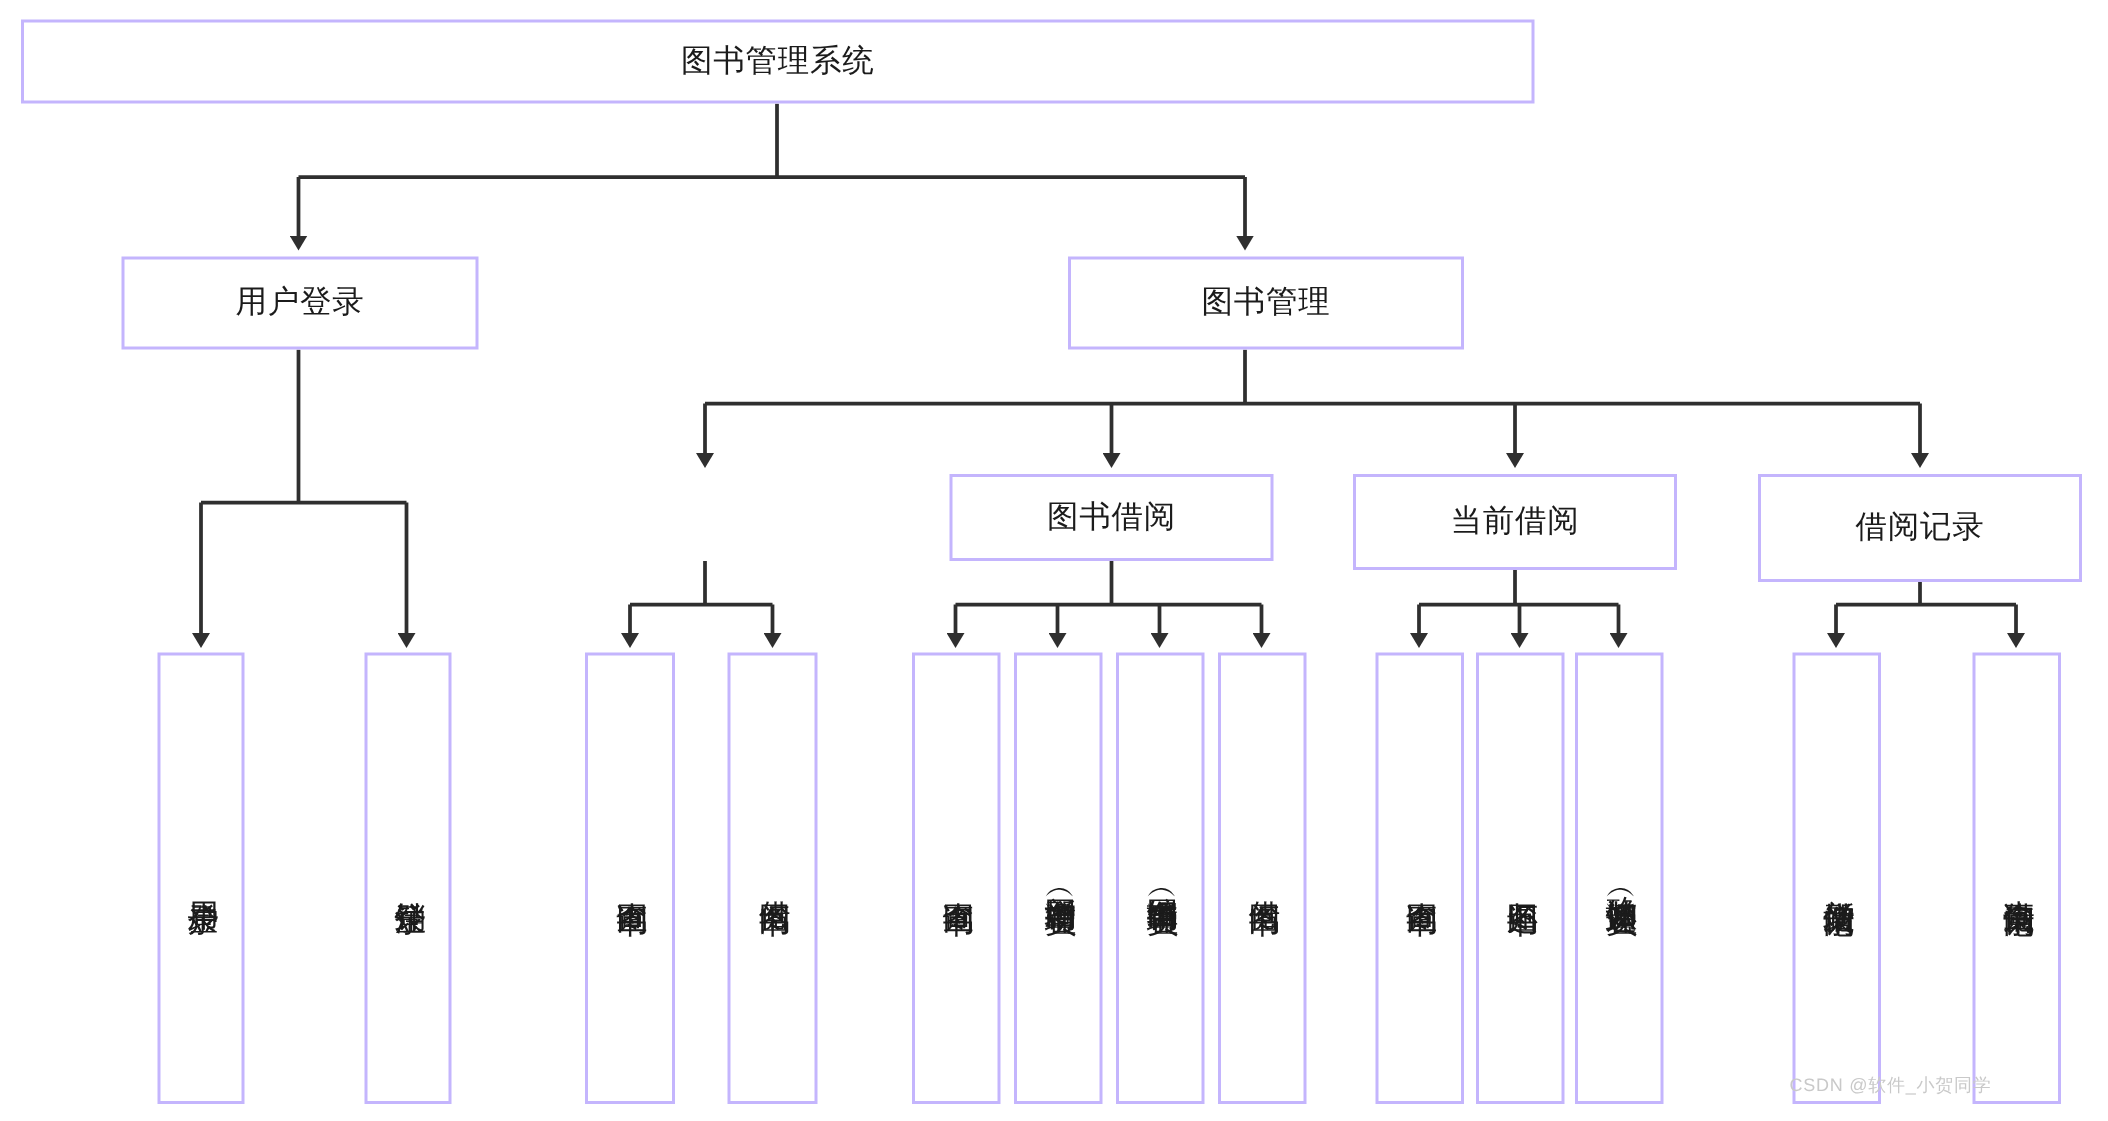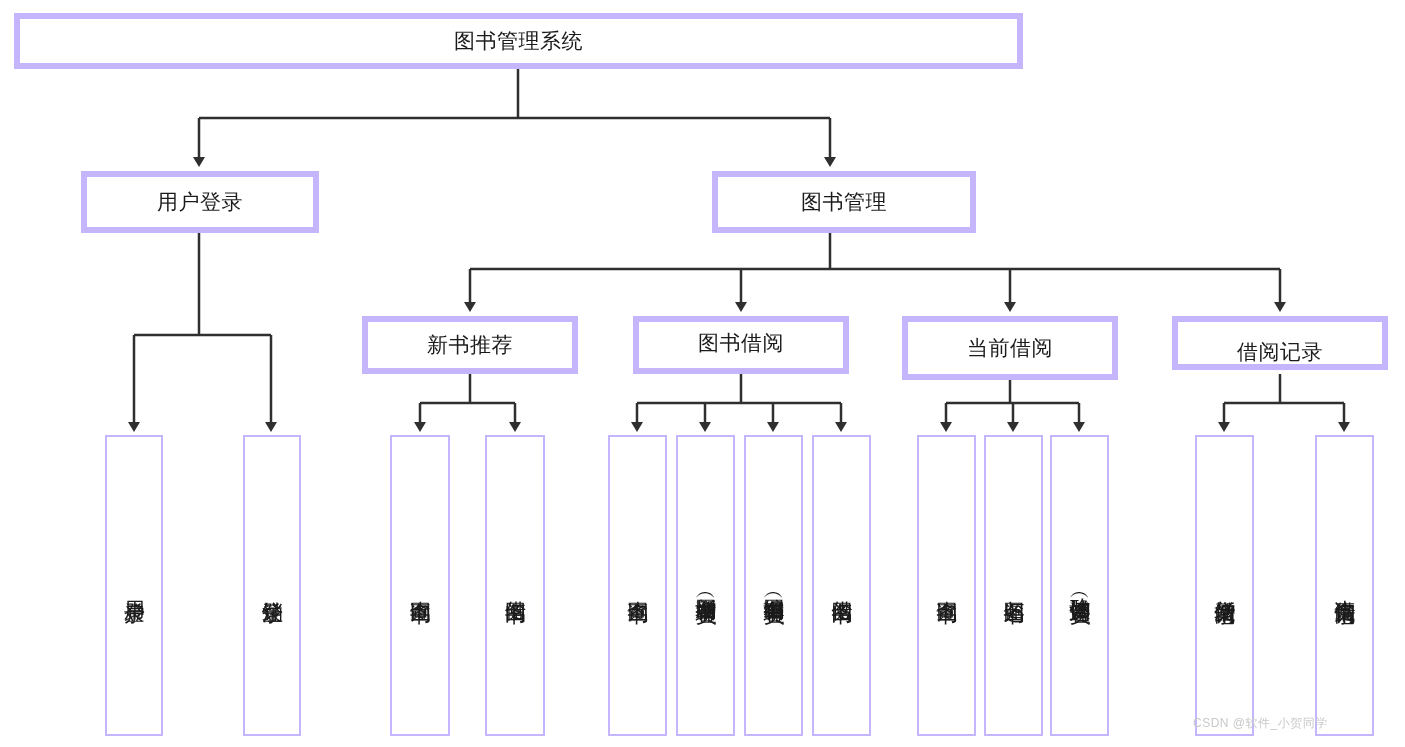--- a/index.html
+++ b/index.html
@@ -21,21 +21,21 @@
     position: absolute;
     left: 0;
     top: 0;
     width: 1405px;
     height: 747px;
     pointer-events: none;
   }
   .node {
     position: absolute;
     box-sizing: border-box;
-    border: 6px solid #c4b5fd;
+    border: 2px solid #c4b5fd;
     background: #ffffff;
     display: flex;
     align-items: center;
     justify-content: center;
     overflow: hidden;
   }
   .node .label {
     color: #1b1b1b;
     font-size: 21px;
     line-height: 1.12;
@@ -124,33 +124,30 @@
   </div>
 
   <div class="node" style="left:81px; top:171px; width:238px; height:62px;">
     <span class="label">用户登录</span>
   </div>
 
   <div class="node" style="left:712px; top:171px; width:264px; height:62px;">
     <span class="label">图书管理</span>
   </div>
 
-  <div class="node" style="left:362px; top:316px; width:216px; height:58px;">
-    <span class="label">新书推荐</span>
-  </div>
-
-  <div class="node" style="left:633px; top:316px; width:216px; height:58px;font-family:Liberation Mono, monospace;">
+
+  <div class="node" style="left:633px; top:316px; width:216px; height:58px;">
     <span class="label">图书借阅</span>
   </div>
 
   <div class="node" style="left:902px; top:316px; width:216px; height:64px;">
     <span class="label">当前借阅</span>
   </div>
 
-  <div class="node" style="left:1172px; top:316px; width:216px; height:54px;align-items:flex-end;">
+  <div class="node" style="left:1172px; top:316px; width:216px; height:72px;">
     <span class="label">借阅记录</span>
   </div>
 
   <div class="node leaf" style="left:105px; top:435px; width:58px; height:301px;">
     <span class="label">用户登录</span>
   </div>
 
   <div class="node leaf" style="left:243px; top:435px; width:58px; height:301px;">
     <span class="label">注销登录</span>
   </div>

